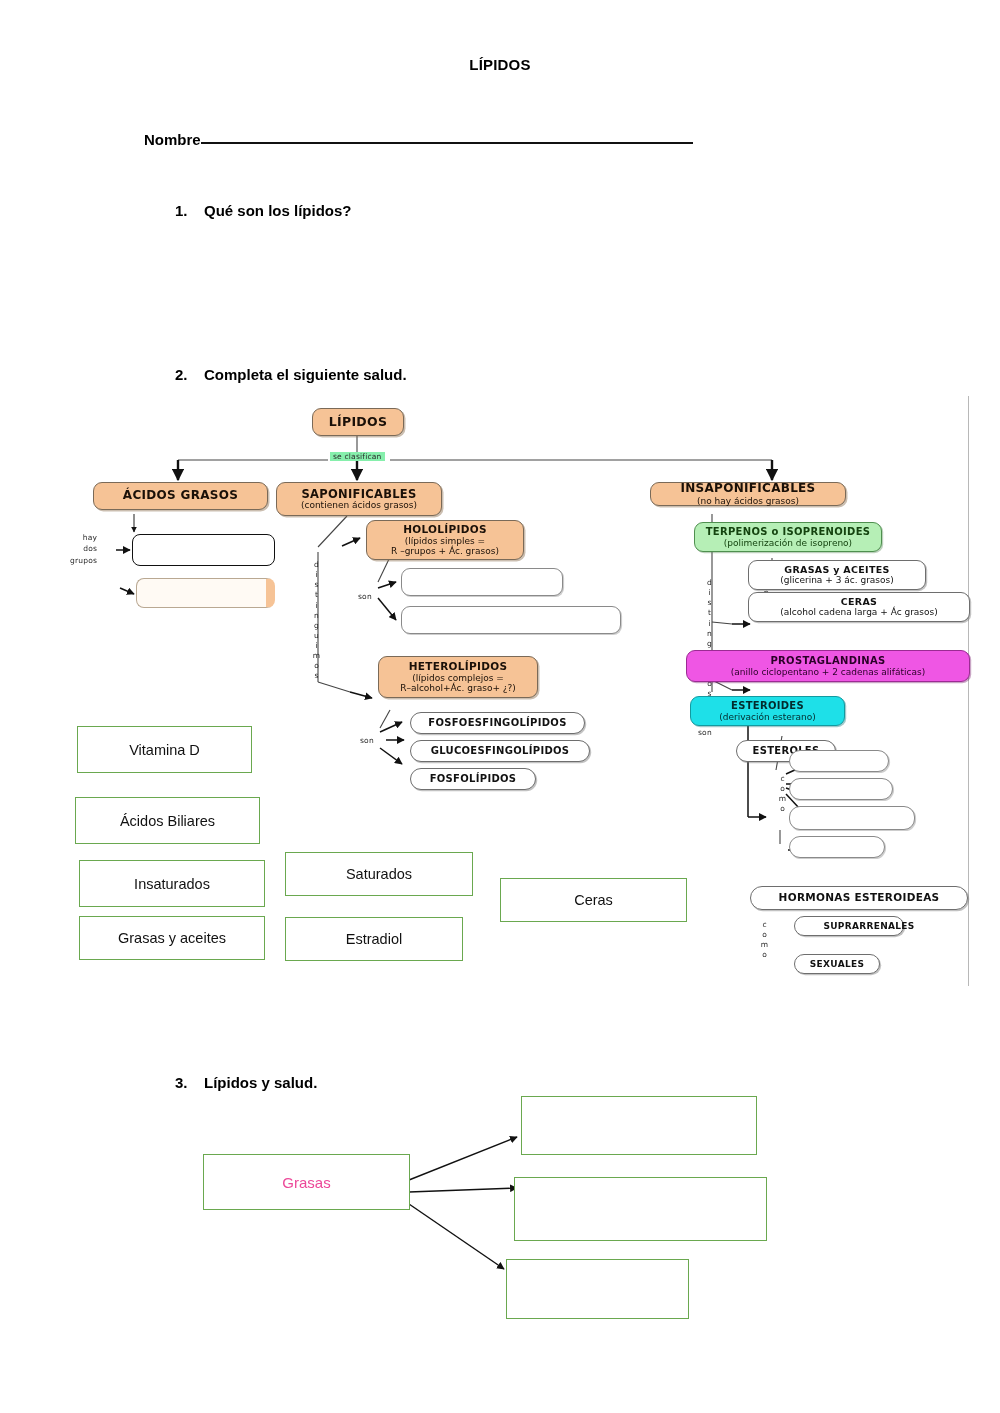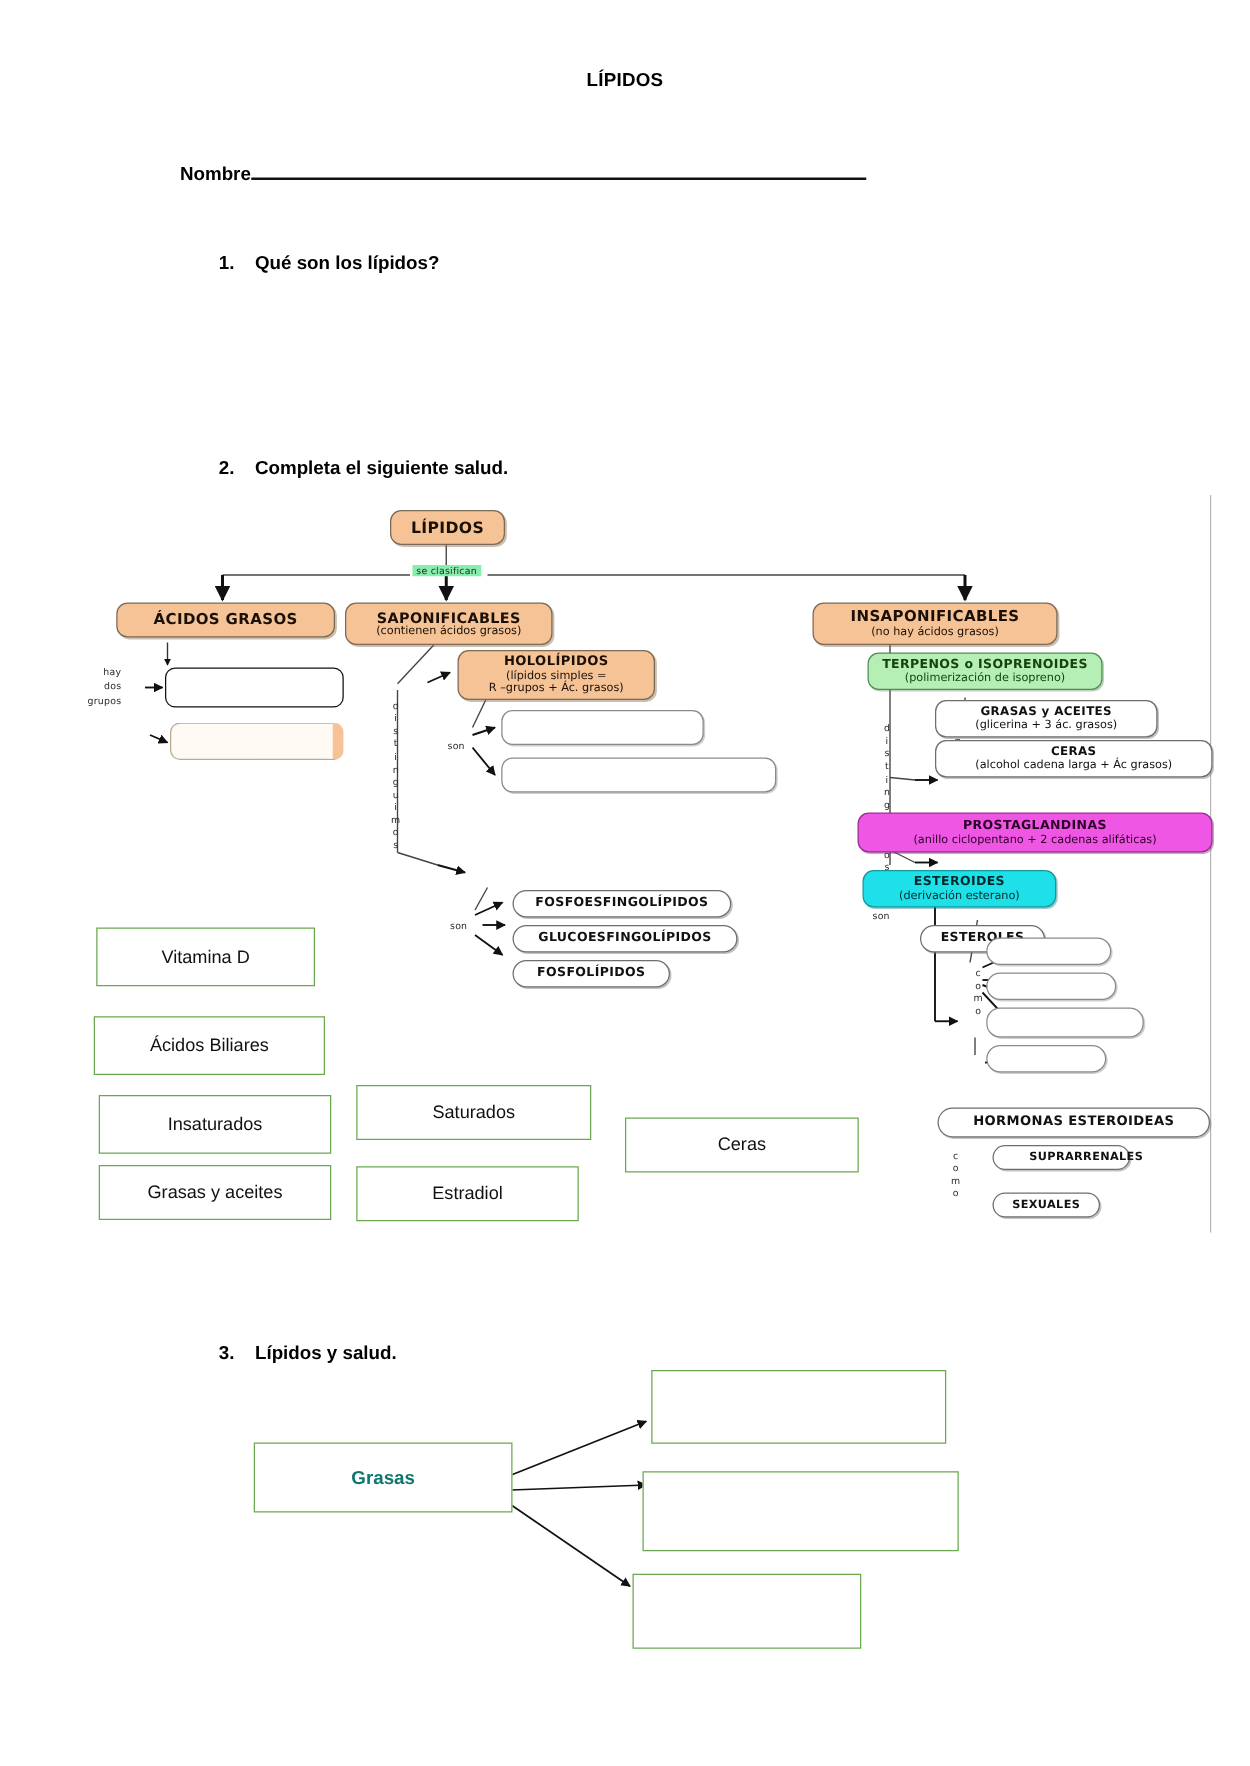--- a/index.html
+++ b/index.html
@@ -126,31 +126,30 @@
 
   
   .bank {
     position: absolute;
     box-sizing: border-box;
     border: 1.6px solid #6aa84f;
     background: #fff;
     display: flex; align-items: center; justify-content: center;
     font-size: 14.5px; color: #111;
     font-family: "Liberation Sans", sans-serif;
-    margin-top: 16px;
   }
 
   
   .s3box {
     position: absolute;
     box-sizing: border-box;
     border: 1.6px solid #6aa84f;
     background: #fff;
     display: flex; align-items: center; justify-content: center;
-    font-size: 15px; font-weight: bold; color: #0f766e; text-align: center;
+    font-size: 15px; font-weight: normal; color: #ec4899; text-align: center;
   }
   svg.overlay { position: absolute; overflow: visible; }
 </style>
 </head>
 <body>
 
 <div class="abs" id="doc-title">LÍPIDOS</div>
 
 <div class="abs" id="name-row">
   <span>Nombre</span>
@@ -304,32 +303,37 @@
 
   <div class="node orange" style="left:306px; top:128px; width:158px; height:40px; font-size:10.5px;">
     <span class="t1">HOLOLÍPIDOS</span>
     <span class="t2" style="font-size:9px;">(lípidos simples =</span>
     <span class="t2" style="font-size:9px;">R –grupos + Ác. grasos)</span>
   </div>
   <div class="lbl" style="left:298px; top:200px;">son</div>
   <div class="node blank" style="left:341px; top:176px; width:162px; height:28px; border-radius:9px;"></div>
   <div class="node blank" style="left:341px; top:214px; width:220px; height:28px; border-radius:9px;"></div>
 
+  <div class="node orange" style="left:318px; top:264px; width:160px; height:42px; font-size:10.5px;">
+    <span class="t1">HETEROLÍPIDOS</span>
+    <span class="t2" style="font-size:9px;">(lípidos complejos =</span>
+    <span class="t2" style="font-size:9px;">R–alcohol+Ác. graso+ ¿?)</span>
+  </div>
   <div class="lbl" style="left:300px; top:344px;">son</div>
   <div class="node white" style="left:350px; top:320px; width:175px; height:22px; font-size:10px; border-radius:11px;">
     <span class="t1">FOSFOESFINGOLÍPIDOS</span>
   </div>
   <div class="node white" style="left:350px; top:348px; width:180px; height:22px; font-size:10px; border-radius:11px;">
     <span class="t1">GLUCOESFINGOLÍPIDOS</span>
   </div>
   <div class="node white" style="left:350px; top:376px; width:126px; height:22px; font-size:10px; border-radius:11px;">
     <span class="t1">FOSFOLÍPIDOS</span>
   </div>
 
-  <div class="node orange" style="left:590px; top:90px; width:196px; height:34px; font-size:12px;">
+  <div class="node orange" style="left:590px; top:90px; width:196px; height:24px; font-size:12px;">
     <span class="t1">INSAPONIFICABLES</span>
     <span class="t2" style="font-size:9px;">(no hay ácidos grasos)</span>
   </div>
   <div class="vlbl" style="left:645px; top:186px;">
     <span>d</span>
       <span>i</span>
       <span>s</span>
       <span>t</span>
       <span>i</span>
       <span>n</span>

